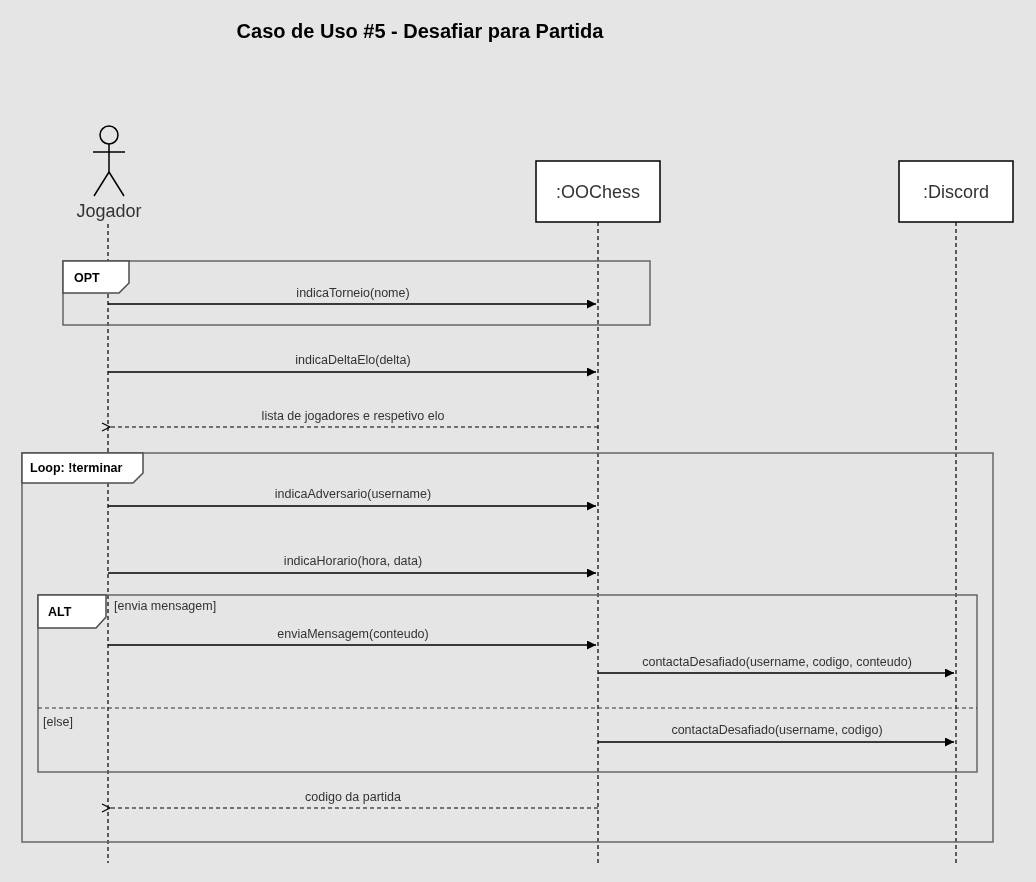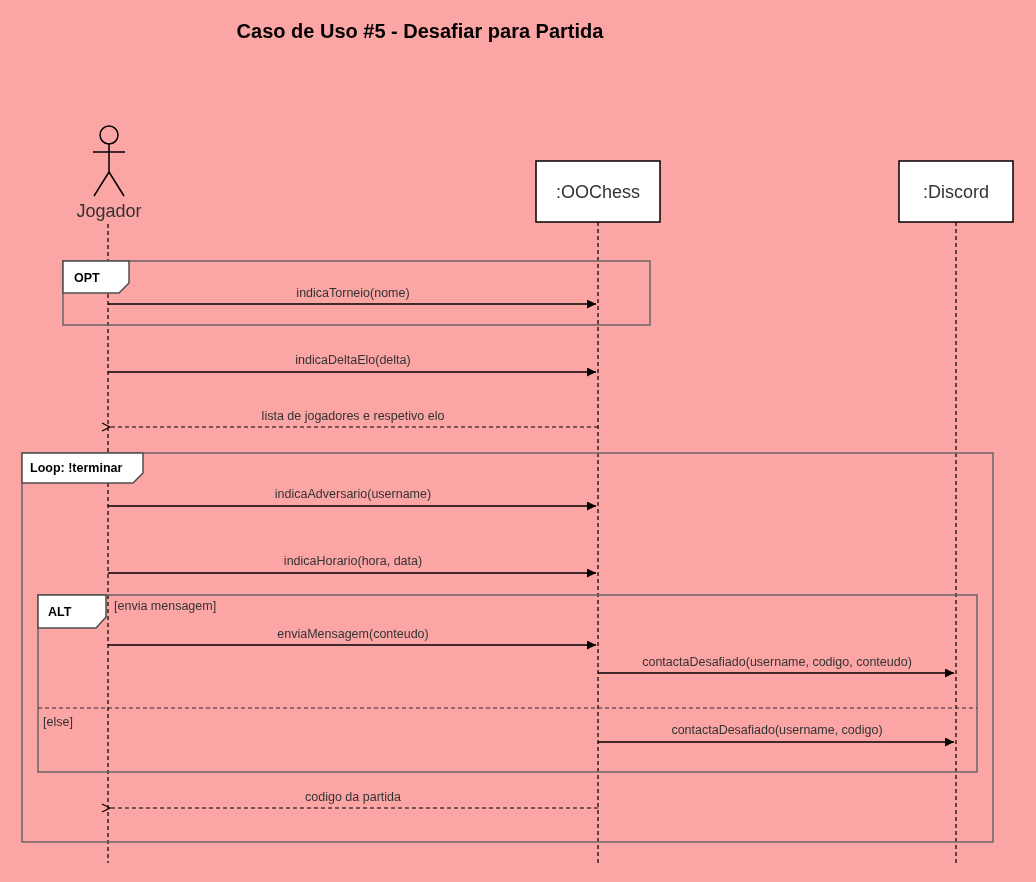--- a/index.html
+++ b/index.html
@@ -1,20 +1,20 @@
 <!DOCTYPE html>
 <html><head>
 <meta charset="utf-8">
 <style>
   html, body { margin: 0; padding: 0; background: #ffffff; }
   .canvas {
     position: relative;
     width: 1036px;
     height: 882px;
-    background: #fca5a5;
+    background: #e5e5e5;
     font-family: "Liberation Sans", sans-serif;
     overflow: hidden;
   }
   svg { display: block; }
   svg text {
     font-family: "Liberation Sans", sans-serif;
     fill: #333333;
   }
   .title-text { font-size: 20px; font-weight: bold; fill: #000000; }
   .participant-text { font-size: 18px; fill: #333333; }

